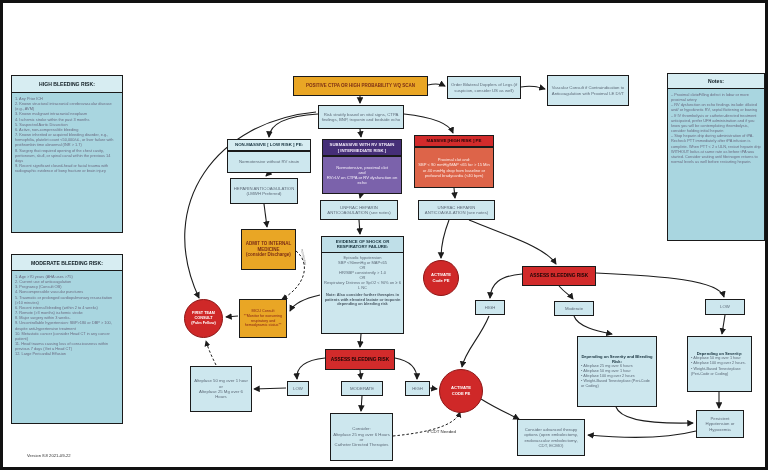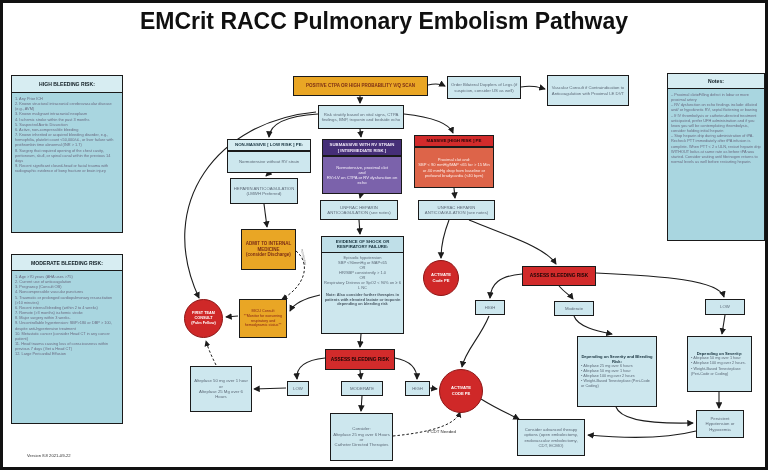--- a/index.html
+++ b/index.html
@@ -39,21 +39,20 @@
   .dep-body{font-size:3.8px;color:#5d6a78;text-align:left;white-space:pre-line;line-height:1.35;}
   .small-label{position:absolute;font-size:4.4px;color:#2b2b2b;z-index:2;}
   .rot-label{position:absolute;font-size:3.5px;color:#777;z-index:2;transform:rotate(78deg);transform-origin:left top;}
   .footer{position:absolute;left:24px;top:444px;font-size:4.2px;color:#333;line-height:1.5;z-index:2;white-space:pre-line;}
 </style>
 </head>
 <body>
 
 <div class="page">
 
-  <div class="title">EMCrit RACC Pulmonary Embolism Pathway</div>
 
   <svg class="arrows" width="762" height="464" viewBox="0 0 762 464">
     <defs>
       <marker id="ah" markerWidth="7" markerHeight="7" refX="5.2" refY="3" orient="auto">
         <path d="M0,0 L6,3 L0,6 z" fill="#1c1c1c"></path>
       </marker>
     </defs>
     <g fill="none" stroke="#1c1c1c" stroke-width="1.1">
       <path d="M425,82 C433,80 438,81 442,83" marker-end="url(#ah)"></path>
       <path d="M518,84 C528,82 535,84 542,86" marker-end="url(#ah)"></path>

